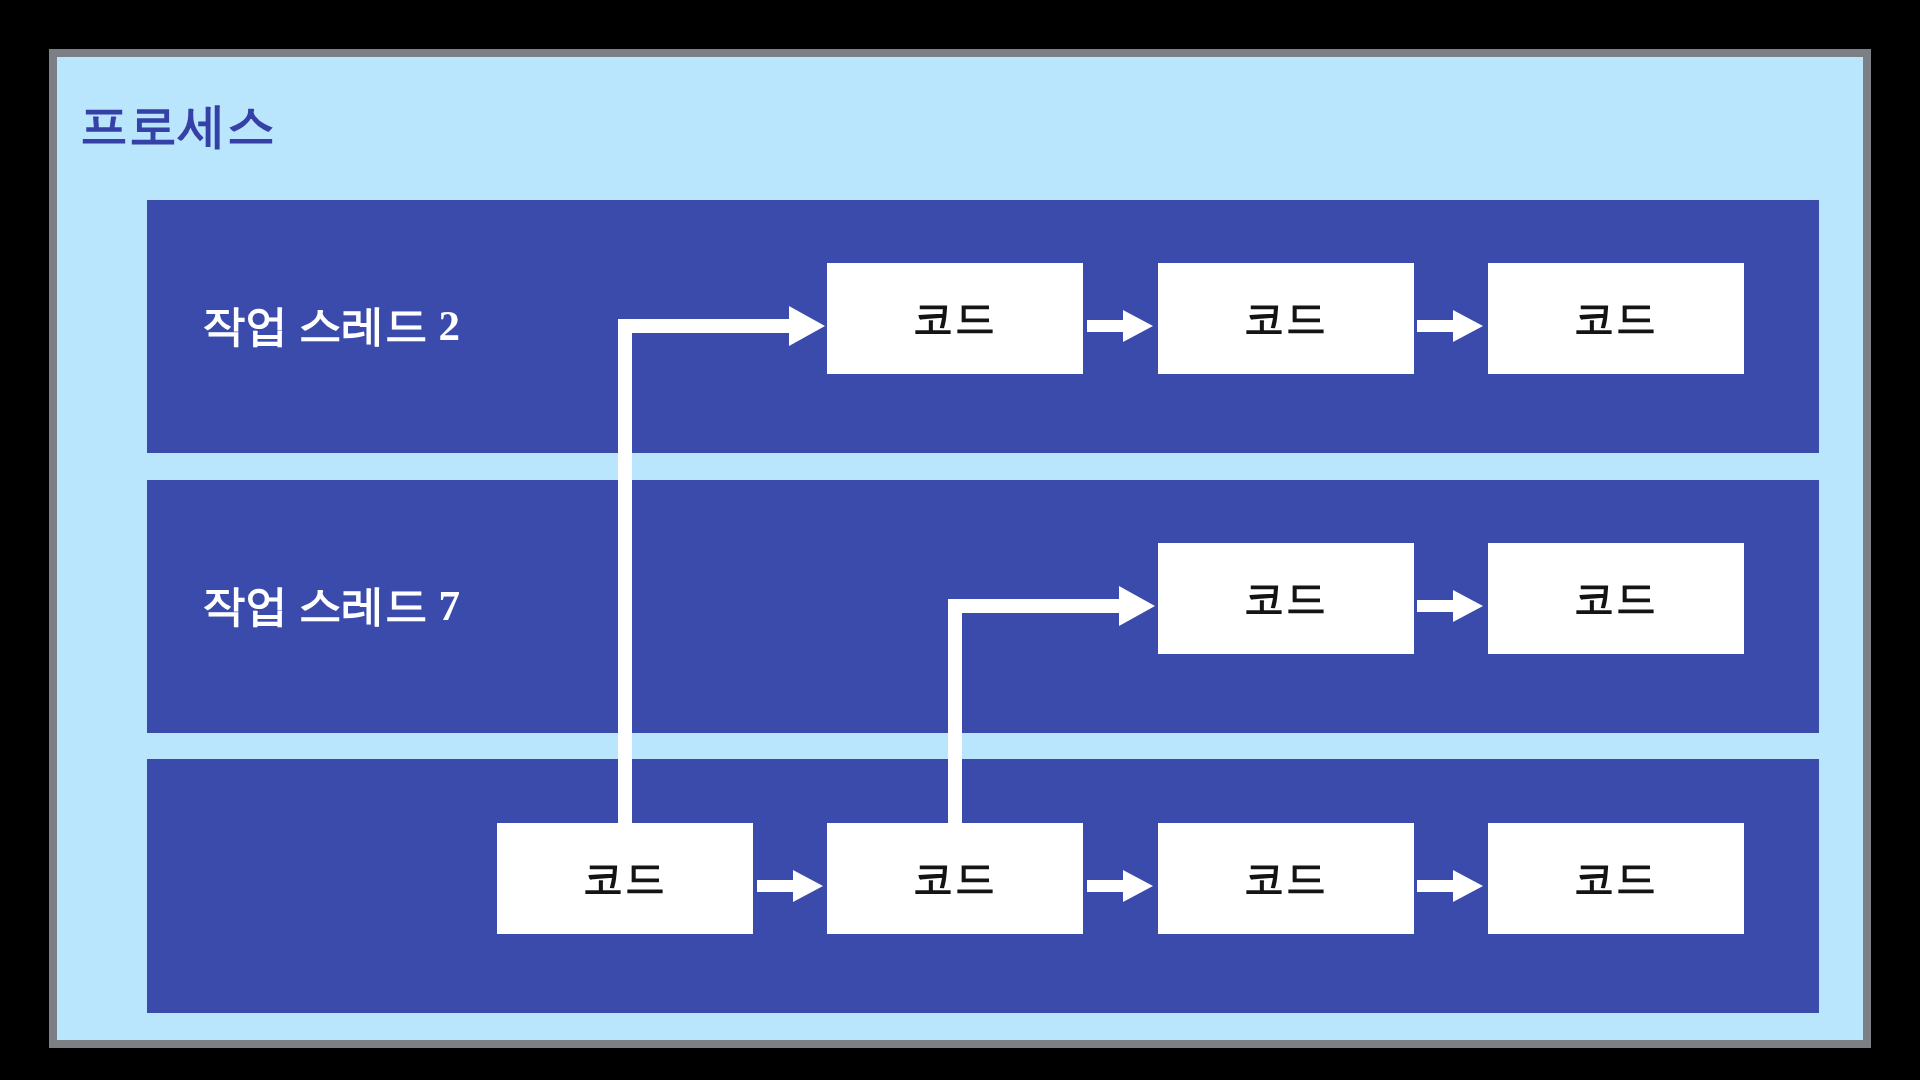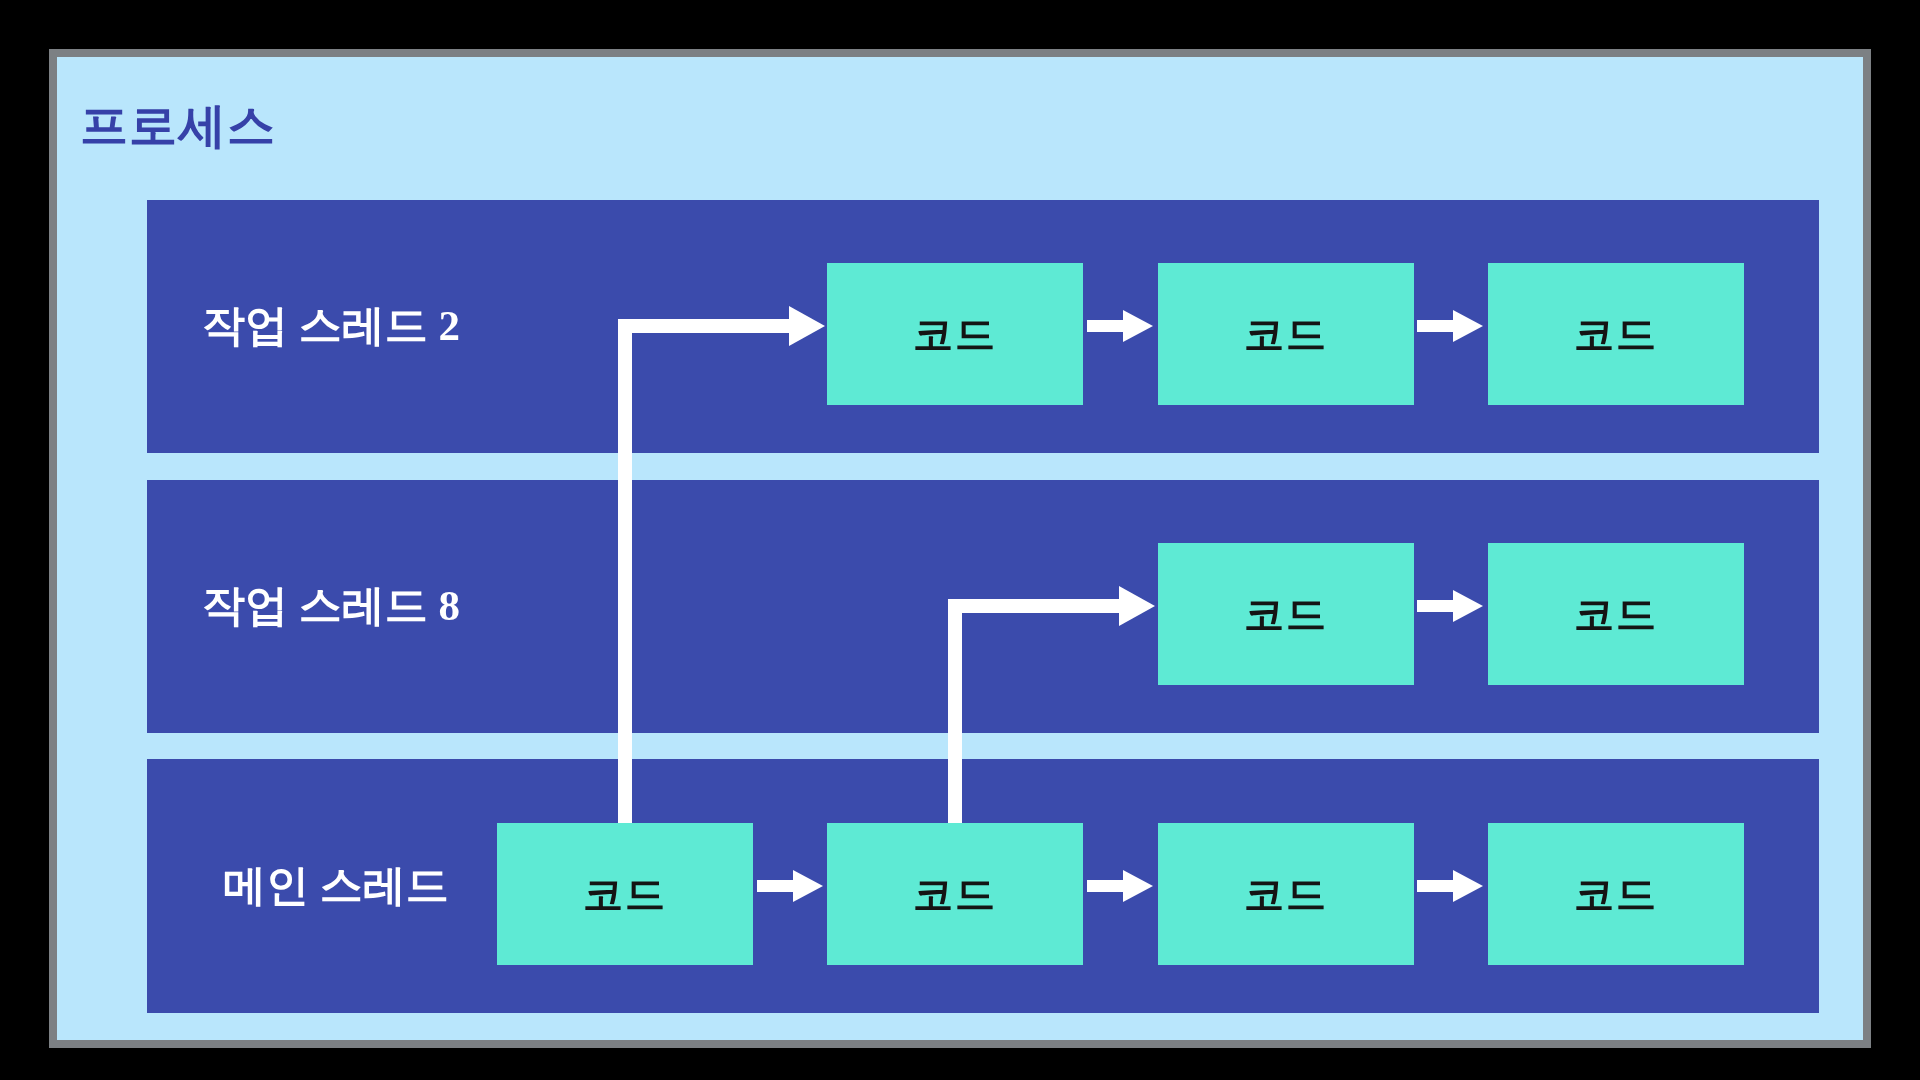--- a/index.html
+++ b/index.html
@@ -51,22 +51,22 @@
     color: #FFFFFF;
     line-height: 52px;
     white-space: nowrap;
     font-family: Liberation Serif, serif;
   }
   .label-a { left: 202px; top: 300px; }
   .label-b { left: 202px; top: 580px; }
   .label-c { left: 223px; top: 860px; }
   .code-box {
     position: absolute;
-    width: 256px; height: 142px;
-    background: #5eead4;
+    width: 256px; height: 111px;
+    background: #ffffff;
     display: flex;
     align-items: center;
     justify-content: center;
     font-size: 40px;
     font-weight: bold;
     color: #141414;
     letter-spacing: 2px;
   }
   
   .r1 { top: 263px; } .r2 { top: 543px; } .r3 { top: 823px; }
@@ -113,22 +113,21 @@
 
   <div class="process-title">프로세스</div>
 
   <div class="band band-a"></div>
 
   <div class="band band-b"></div>
 
   <div class="band band-c"></div>
 
   <div class="thread-label label-a">작업 스레드 2</div>
-  <div class="thread-label label-b">작업 스레드 8</div>
-  <div class="thread-label label-c">메인 스레드</div>
+  <div class="thread-label label-b">작업 스레드 7</div>
 
   <div class="code-box r1 c2">코드</div>
   <div class="code-box r1 c3">코드</div>
   <div class="code-box r1 c4">코드</div>
 
   <div class="code-box r2 c3">코드</div>
   <div class="code-box r2 c4">코드</div>
 
   <div class="code-box r3 c1">코드</div>
   <div class="code-box r3 c2">코드</div>

